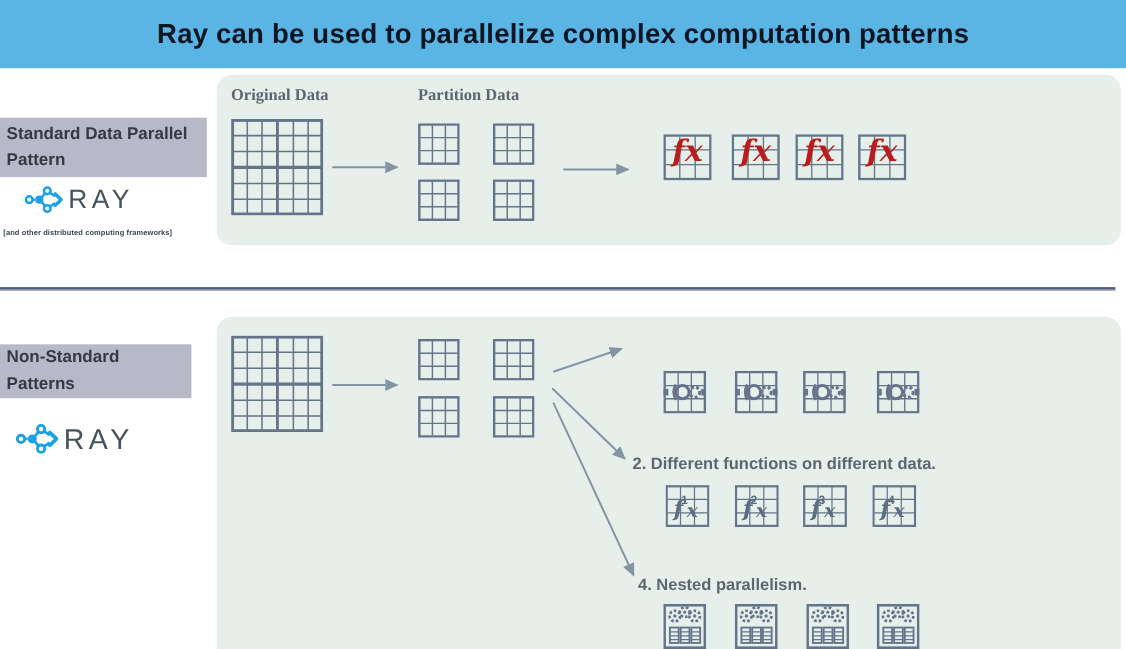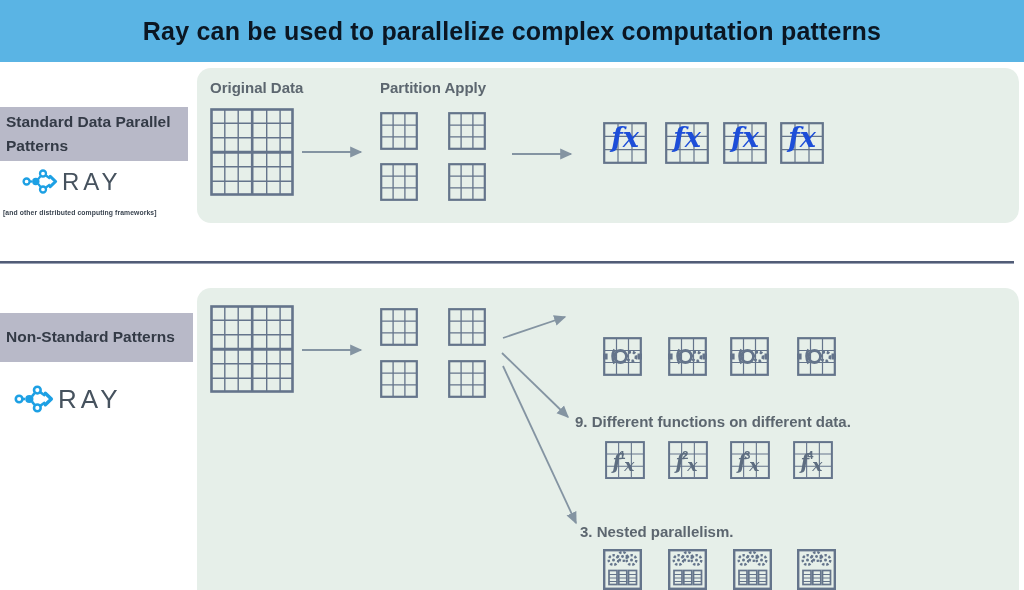--- a/index.html
+++ b/index.html
@@ -13,44 +13,44 @@
   .stage{position:relative;width:1024px;height:590px;overflow:hidden;
          font-family:"Liberation Sans",sans-serif;background:#ffffff;}
 
   .banner{position:absolute;left:0;top:0;width:1024px;height:62px;
           background:var(--banner-bg);display:flex;align-items:center;justify-content:center;}
   .banner h1{font-size:25px;font-weight:700;color:var(--banner-text);letter-spacing:.2px;}
 
   .side-label{position:absolute;left:0;background:var(--label-bg);color:var(--label-text);
               font-weight:700;font-size:15.5px;line-height:1.55;padding:3px 6px;display:flex;align-items:center;}
   .label1{top:107px;width:188px;height:54px;}
-  .label2{top:313px;width:193px;height:49px;}
+  .label2{top:313px;width:174px;height:49px;}
 
   .ray-logo{position:absolute;display:flex;align-items:center;gap:4px;}
   .logo1{left:22px;top:167px;}
   .logo2{left:14px;top:383px;}
   .ray-text{color:var(--ray-text);letter-spacing:4px;font-size:24px;font-weight:400;}
   .logo2 .ray-text{font-size:26px;}
   .logo-caption{position:absolute;left:3px;top:209px;width:176px;font-size:6.8px;
                 font-weight:700;color:#3a4450;letter-spacing:.1px;}
 
   .panel{position:absolute;left:197px;background:var(--panel-bg);}
   .panel1{top:68px;width:822px;height:155px;border-radius:14px;}
   .panel2{top:288px;width:822px;height:302px;border-radius:14px 14px 0 0;}
 
-  .col-heading{position:absolute;font-size:15px;font-weight:700;color:var(--heading);white-space:nowrap;}
+  .col-heading{position:absolute;font-size:15px;font-weight:700;color:var(--heading);white-space:nowrap;font-family:Liberation Serif, serif;}
 
   .grid-abs{position:absolute;}
   .arrow-layer{position:absolute;inset:0;width:100%;height:100%;pointer-events:none;}
 
   .fxbox{position:absolute;width:44px;height:42px;}
   .fxbox svg{position:absolute;inset:0;}
   .fxg{position:absolute;inset:0;display:flex;align-items:center;justify-content:center;
        font-family:"DejaVu Serif",serif;font-style:italic;font-weight:700;
-       font-size:27px;color:#1d4ed8;padding-bottom:12px;}
+       font-size:27px;color:#b91c1c;padding-bottom:12px;}
 
   .picon{position:absolute;width:39px;height:39px;}
   .picon svg{position:absolute;inset:0;}
 
   .fxnbox{position:absolute;width:40px;height:42px;}
   .fxnbox svg{position:absolute;inset:0;}
   .fxn{position:absolute;inset:0;display:flex;align-items:center;justify-content:center;
        font-family:"DejaVu Serif",serif;font-style:italic;font-weight:700;color:#5d6d80;}
   .fxn em{font-size:20px;font-style:italic;}
   .fxn sup{font-size:11px;font-style:normal;font-family:"Liberation Sans",sans-serif;
@@ -125,33 +125,33 @@
         <path d="M28.2,8.8 L33.6,14 L28.2,19.2" fill="none" stroke="#1da0e4" stroke-width="3.1" stroke-linecap="round" stroke-linejoin="round"></path>
       </g>
     </defs>
   </svg>
 
   <header class="banner">
     <h1>Ray can be used to parallelize complex computation patterns</h1>
   </header>
 
   <div class="side-label label1">
-    <span>Standard Data Parallel Patterns</span>
+    <span>Standard Data Parallel Pattern</span>
   </div>
   <div class="ray-logo logo1">
     <svg width="36" height="29" viewBox="0 0 36 28">
         <use href="#raylogo"></use>
       </svg>
     <span class="ray-text">RAY</span>
   </div>
   <div class="logo-caption">[and other distributed computing frameworks]</div>
 
   <section class="panel panel1">
     <div class="col-heading" style="left:13px;top:11px">Original Data</div>
-    <div class="col-heading" style="left:183px;top:11px">Partition Apply</div>
+    <div class="col-heading" style="left:183px;top:11px">Partition Data</div>
 
     <svg class="grid-abs" style="left:13px;top:40px" width="84" height="88" viewBox="0 0 84 88">
         <use href="#biggrid"></use>
       </svg>
 
     <svg class="grid-abs" style="left:183px;top:44px" width="38" height="38" viewBox="0 0 38 38">
         <use href="#smallgrid"></use>
       </svg>
     <svg class="grid-abs" style="left:251px;top:44px" width="38" height="38" viewBox="0 0 38 38">
         <use href="#smallgrid"></use>
@@ -245,21 +245,21 @@
       <svg viewBox="0 0 39 39">
           <use href="#bracketicon"></use>
         </svg>
       </div>
     <div class="picon" style="left:600px;top:49px">
       <svg viewBox="0 0 39 39">
           <use href="#bracketicon"></use>
         </svg>
       </div>
 
-    <div class="pattern-label" style="left:378px;top:125px">9. Different functions on different data.</div>
+    <div class="pattern-label" style="left:378px;top:125px">2. Different functions on different data.</div>
     <div class="fxnbox" style="left:408px;top:153px">
       <svg viewBox="0 0 44 42">
           <use href="#fxgrid"></use>
         </svg>
       <span class="fxn">
           <em>f</em>
           <sup>1</sup>
           <span class="xg">x</span>
         </span>
     </div>
@@ -287,21 +287,21 @@
       <svg viewBox="0 0 44 42">
           <use href="#fxgrid"></use>
         </svg>
       <span class="fxn">
           <em>f</em>
           <sup>4</sup>
           <span class="xg">x</span>
         </span>
     </div>
 
-    <div class="pattern-label" style="left:383px;top:235px">3. Nested parallelism.</div>
+    <div class="pattern-label" style="left:383px;top:235px">4. Nested parallelism.</div>
     <div class="picon" style="left:406px;top:261px;height:41px">
         <svg viewBox="0 0 39 41">
           <use href="#nestedicon"></use>
         </svg>
       </div>
     <div class="picon" style="left:471px;top:261px;height:41px">
         <svg viewBox="0 0 39 41">
           <use href="#nestedicon"></use>
         </svg>
       </div>

